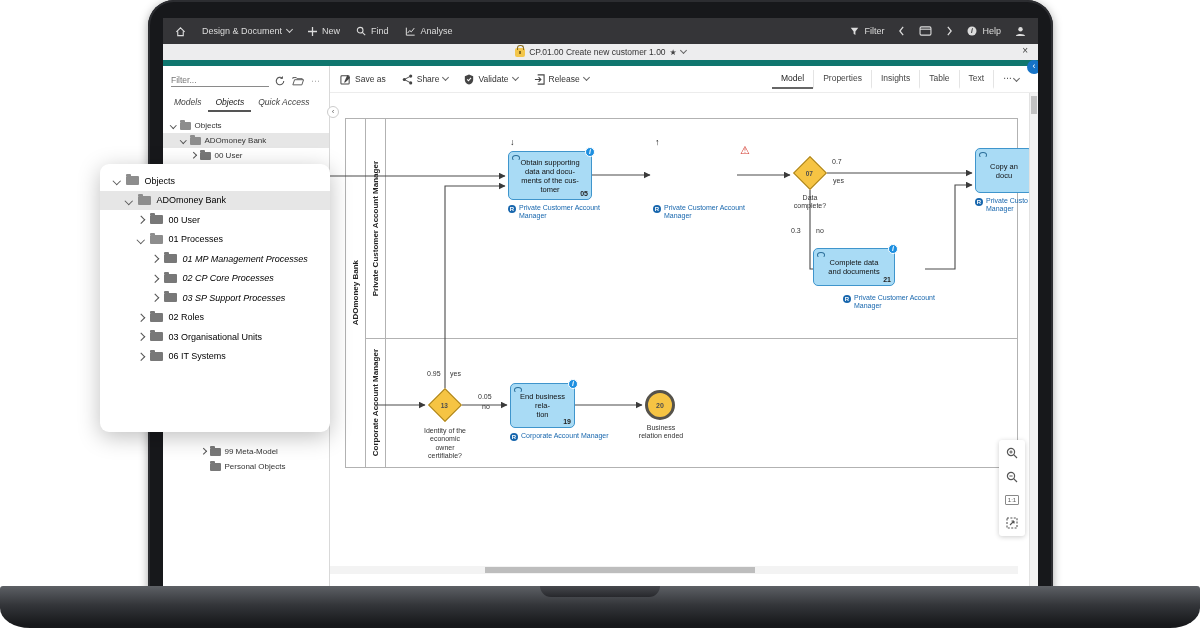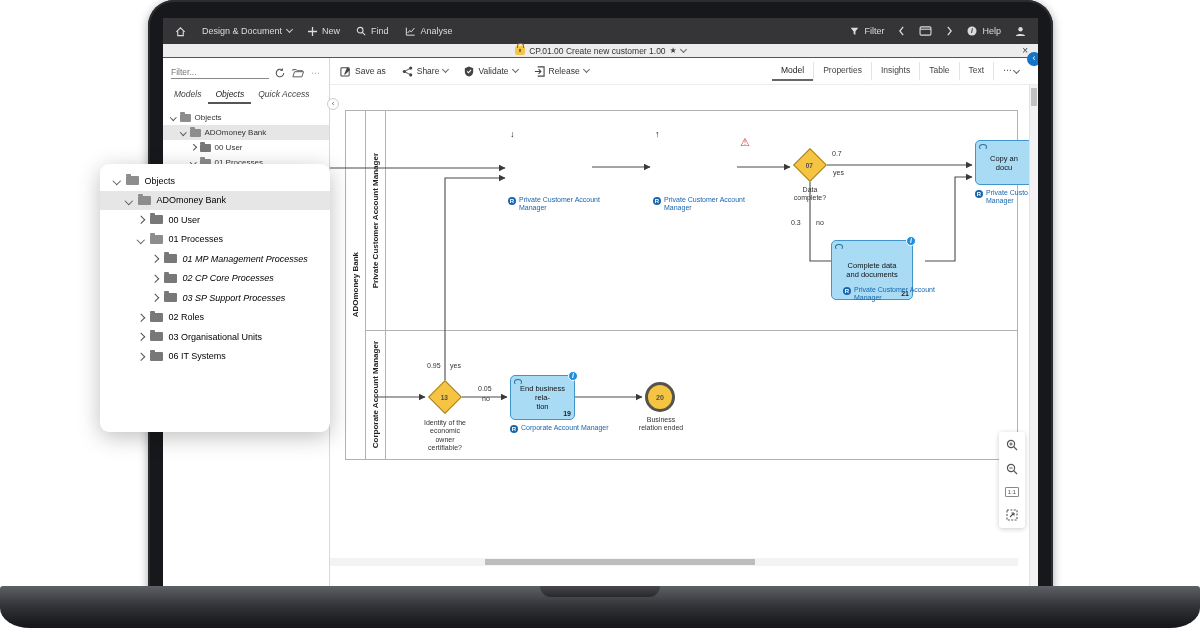--- a/index.html
+++ b/index.html
@@ -23,21 +23,21 @@
   .topbar { height:26px; background:#353538; color:#dcdcdc; display:flex;
     align-items:center; font-size:9px; padding:0 12px; gap:16px; }
   .topbar .grp { display:flex; align-items:center; gap:5px; cursor:default; }
   .topbar svg { display:block; }
   .topbar .right { margin-left:auto; display:flex; align-items:center; gap:14px; }
   .caret { width:5px; height:5px; border-right:1.2px solid #cfcfcf; border-bottom:1.2px solid #cfcfcf;
     display:inline-block; transform:rotate(45deg); margin-top:-3px; }
   .caret.dark { border-color:#666; }
 
   
-  .tabbar { height:14px; background:#ededee; border-bottom:1px solid #0f766e;
+  .tabbar { height:22px; background:#ededee; border-bottom:6px solid #0f766e;
     display:flex; align-items:center; justify-content:center; font-size:8.5px;
     color:#333; position:relative; }
   .tab-active { display:flex; align-items:center; gap:4px; background:#ededee; padding:0 8px; }
   .lock-icon { width:10px; height:9px; background:#f3c64b; border-radius:2px; position:relative; }
   .lock-icon::before { content:""; position:absolute; left:2px; top:-3px; width:5px; height:4px;
     border:1.2px solid #8a6d1f; border-bottom:none; border-radius:3px 3px 0 0; }
   .lock-icon::after { content:""; position:absolute; left:4px; top:3px; width:2px; height:3px; background:#8a6d1f; }
   .tab-star { color:#444; font-size:8px; }
   .tab-close { position:absolute; right:10px; top:1px; font-size:10px; color:#444; cursor:pointer; }
 
@@ -261,20 +261,32 @@
             </div>
             <div class="tree-row lvl2">
               <span class="chev"></span>
               <span class="folder"></span>
               <span>00 User</span>
             </div>
             <div class="tree-row lvl2">
               <span class="chev down"></span>
               <span class="folder open"></span>
               <span>01 Processes</span>
+            </div>
+          </div>
+          <div class="tree tree-bottom">
+            <div class="tree-row lvl3">
+              <span class="chev"></span>
+              <span class="folder"></span>
+              <span>99 Meta-Model</span>
+            </div>
+            <div class="tree-row lvl3">
+              <span class="chev none"></span>
+              <span class="folder"></span>
+              <span>Personal Objects</span>
             </div>
           </div>
         </div>
         <div class="side-collapse">‹</div>
 
         <div class="main">
           <div class="toolbar">
             <span class="tb-btn">
               <svg width="11" height="11" viewBox="0 0 12 12" fill="none" stroke="#444" stroke-width="1.1">
                   <rect x="1" y="2" width="9" height="9" rx="1"></rect>
@@ -357,20 +369,29 @@
                 <path d="M497 80 H 642"></path>
                 <path d="M480 97 V 176 H 510"></path>
                 <path d="M595 176 H 625 V 92 H 642"></path>
                 <path d="M45 312 H 95"></path>
                 <path d="M132 312 H 177"></path>
                 <path d="M245 312 H 312"></path>
               </g>
             </svg>
 
             <span class="flow-marker" style="left:180px; top:45px;">↓</span>
+            <div class="task" style="left:178px; top:58px; width:84px; height:49px;">
+              <span class="loop-icon"></span>
+              <span class="task-label">Obtain supporting
+data and docu-
+ments of the cus-
+tomer</span>
+              <span class="task-num">05</span>
+              <span class="info-badge">i</span>
+            </div>
             <div class="role" style="left:178px; top:111px; width:95px;">
               <span class="role-badge">R</span>
               <span class="role-text">Private Customer Account
 Manager</span>
             </div>
 
             <span class="flow-marker" style="left:325px; top:45px;">↑</span>
             <span class="warn-icon" style="left:410px; top:52px;">⚠</span>
             <div class="role" style="left:323px; top:111px; width:95px;">
               <span class="role-badge">R</span>
@@ -381,21 +402,21 @@
             <div class="gw" style="left:468px; top:68px;">
               <span>07</span>
             </div>
             <div class="node-label" style="left:450px; top:101px; width:60px;">Data
 complete?</div>
             <span class="edge-label" style="left:502px; top:65px;">0.7</span>
             <span class="edge-label" style="left:503px; top:84px;">yes</span>
             <span class="edge-label" style="left:461px; top:134px;">0.3</span>
             <span class="edge-label" style="left:486px; top:134px;">no</span>
 
-            <div class="task" style="left:501px; top:155px; width:82px; height:60px;">
+            <div class="task" style="left:483px; top:155px; width:82px; height:38px;">
               <span class="loop-icon"></span>
               <span class="task-label">Complete data
 and documents</span>
               <span class="task-num">21</span>
               <span class="info-badge">i</span>
             </div>
             <div class="role" style="left:513px; top:201px; width:95px;">
               <span class="role-badge">R</span>
               <span class="role-text">Private Customer Account
 Manager</span>

